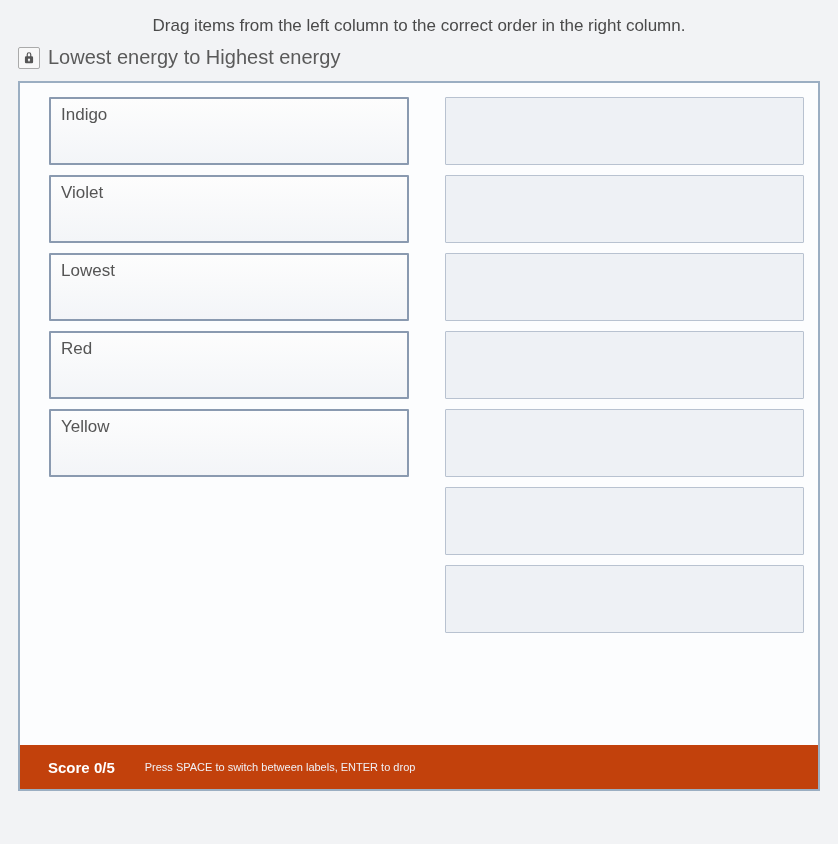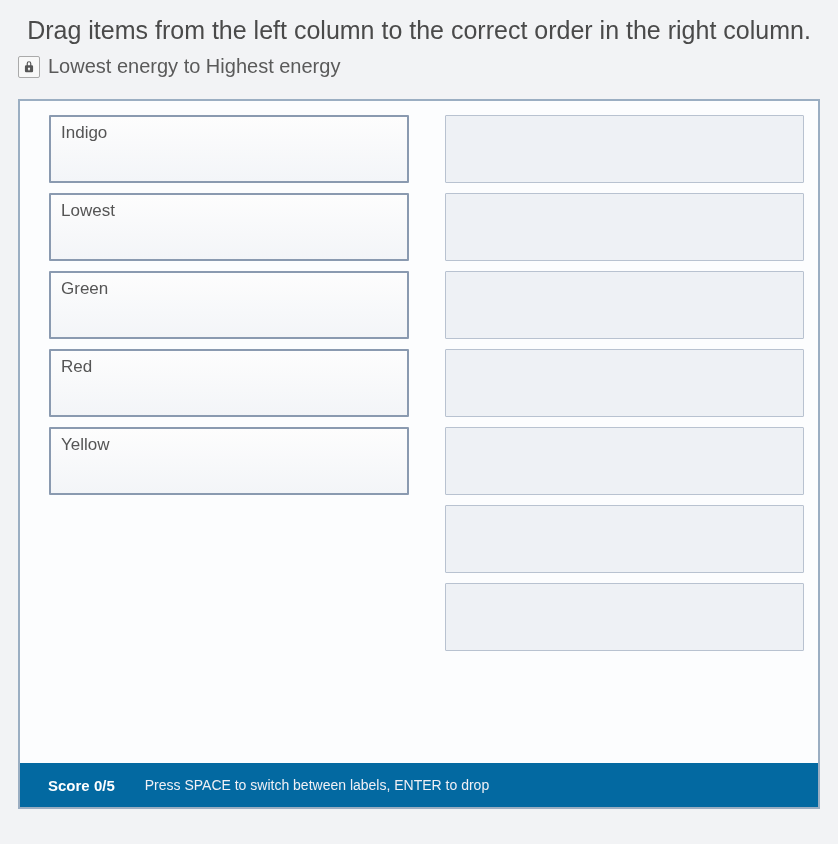--- a/index.html
+++ b/index.html
@@ -11,30 +11,30 @@
       font-family: Verdana, Arial, sans-serif;
       background: #f2f3f5;
       width: 838px;
       height: 844px;
       overflow: hidden;
     }
     .container {
       padding: 10px 18px 0 18px;
     }
     .instruction {
-      font-size: 25px;
+      font-size: 17px;
       color: #4a4a4a;
       text-align: center;
       padding: 6px 0 10px 0;
     }
     .subtitle-row {
       display: flex;
       align-items: flex-end;
       gap: 8px;
-      padding-bottom: 21px;
+      padding-bottom: 12px;
     }
     .lock-icon {
       width: 22px;
       height: 22px;
       display: flex;
       align-items: center;
       justify-content: center;
       border: 1px solid #aaa;
       background: #f8f8f8;
       border-radius: 2px;
@@ -81,34 +81,34 @@
       border: 1px solid #b8c2d0;
       background: #eef1f5;
       height: 68px;
       border-radius: 1px;
     }
     .footer {
       position: absolute;
       left: 0;
       right: 0;
       bottom: 0;
-      background: #0369a1;
+      background: #c2410c;
       color: #fff;
       height: 44px;
       display: flex;
       align-items: center;
       padding: 0 28px;
       font-size: 15px;
       gap: 30px;
     }
     .score {
       font-weight: bold;
     }
     .hint {
-      font-size: 14px;
+      font-size: 11px;
       color: #f0f0f5;
     }
   </style>
 </head>
 <body>
 
 <div class="container">
   <div class="instruction">Drag items from the left column to the correct order in the right column.</div>
   <div class="subtitle-row">
     <span class="lock-icon">
@@ -116,22 +116,22 @@
           <path d="M12 2a4 4 0 0 0-4 4v3H7a2 2 0 0 0-2 2v8a2 2 0 0 0 2 2h10a2 2 0 0 0 2-2v-8a2 2 0 0 0-2-2h-1V6a4 4 0 0 0-4-4zm-2 4a2 2 0 1 1 4 0v3h-4V6zm2 7a2 2 0 0 1 1 3.73V18h-2v-1.27A2 2 0 0 1 12 13z"></path>
         </svg>
     </span>
     <span class="subtitle">Lowest energy to Highest energy</span>
   </div>
 
   <div class="main-panel">
     <div class="columns">
       <div class="left-col">
         <div class="drag-item">Indigo</div>
+        <div class="drag-item">Violet</div>
         <div class="drag-item">Lowest</div>
-        <div class="drag-item">Green</div>
         <div class="drag-item">Red</div>
         <div class="drag-item">Yellow</div>
       </div>
       <div class="right-col">
         <div class="drop-slot"></div>
         <div class="drop-slot"></div>
         <div class="drop-slot"></div>
         <div class="drop-slot"></div>
         <div class="drop-slot"></div>
         <div class="drop-slot"></div>

